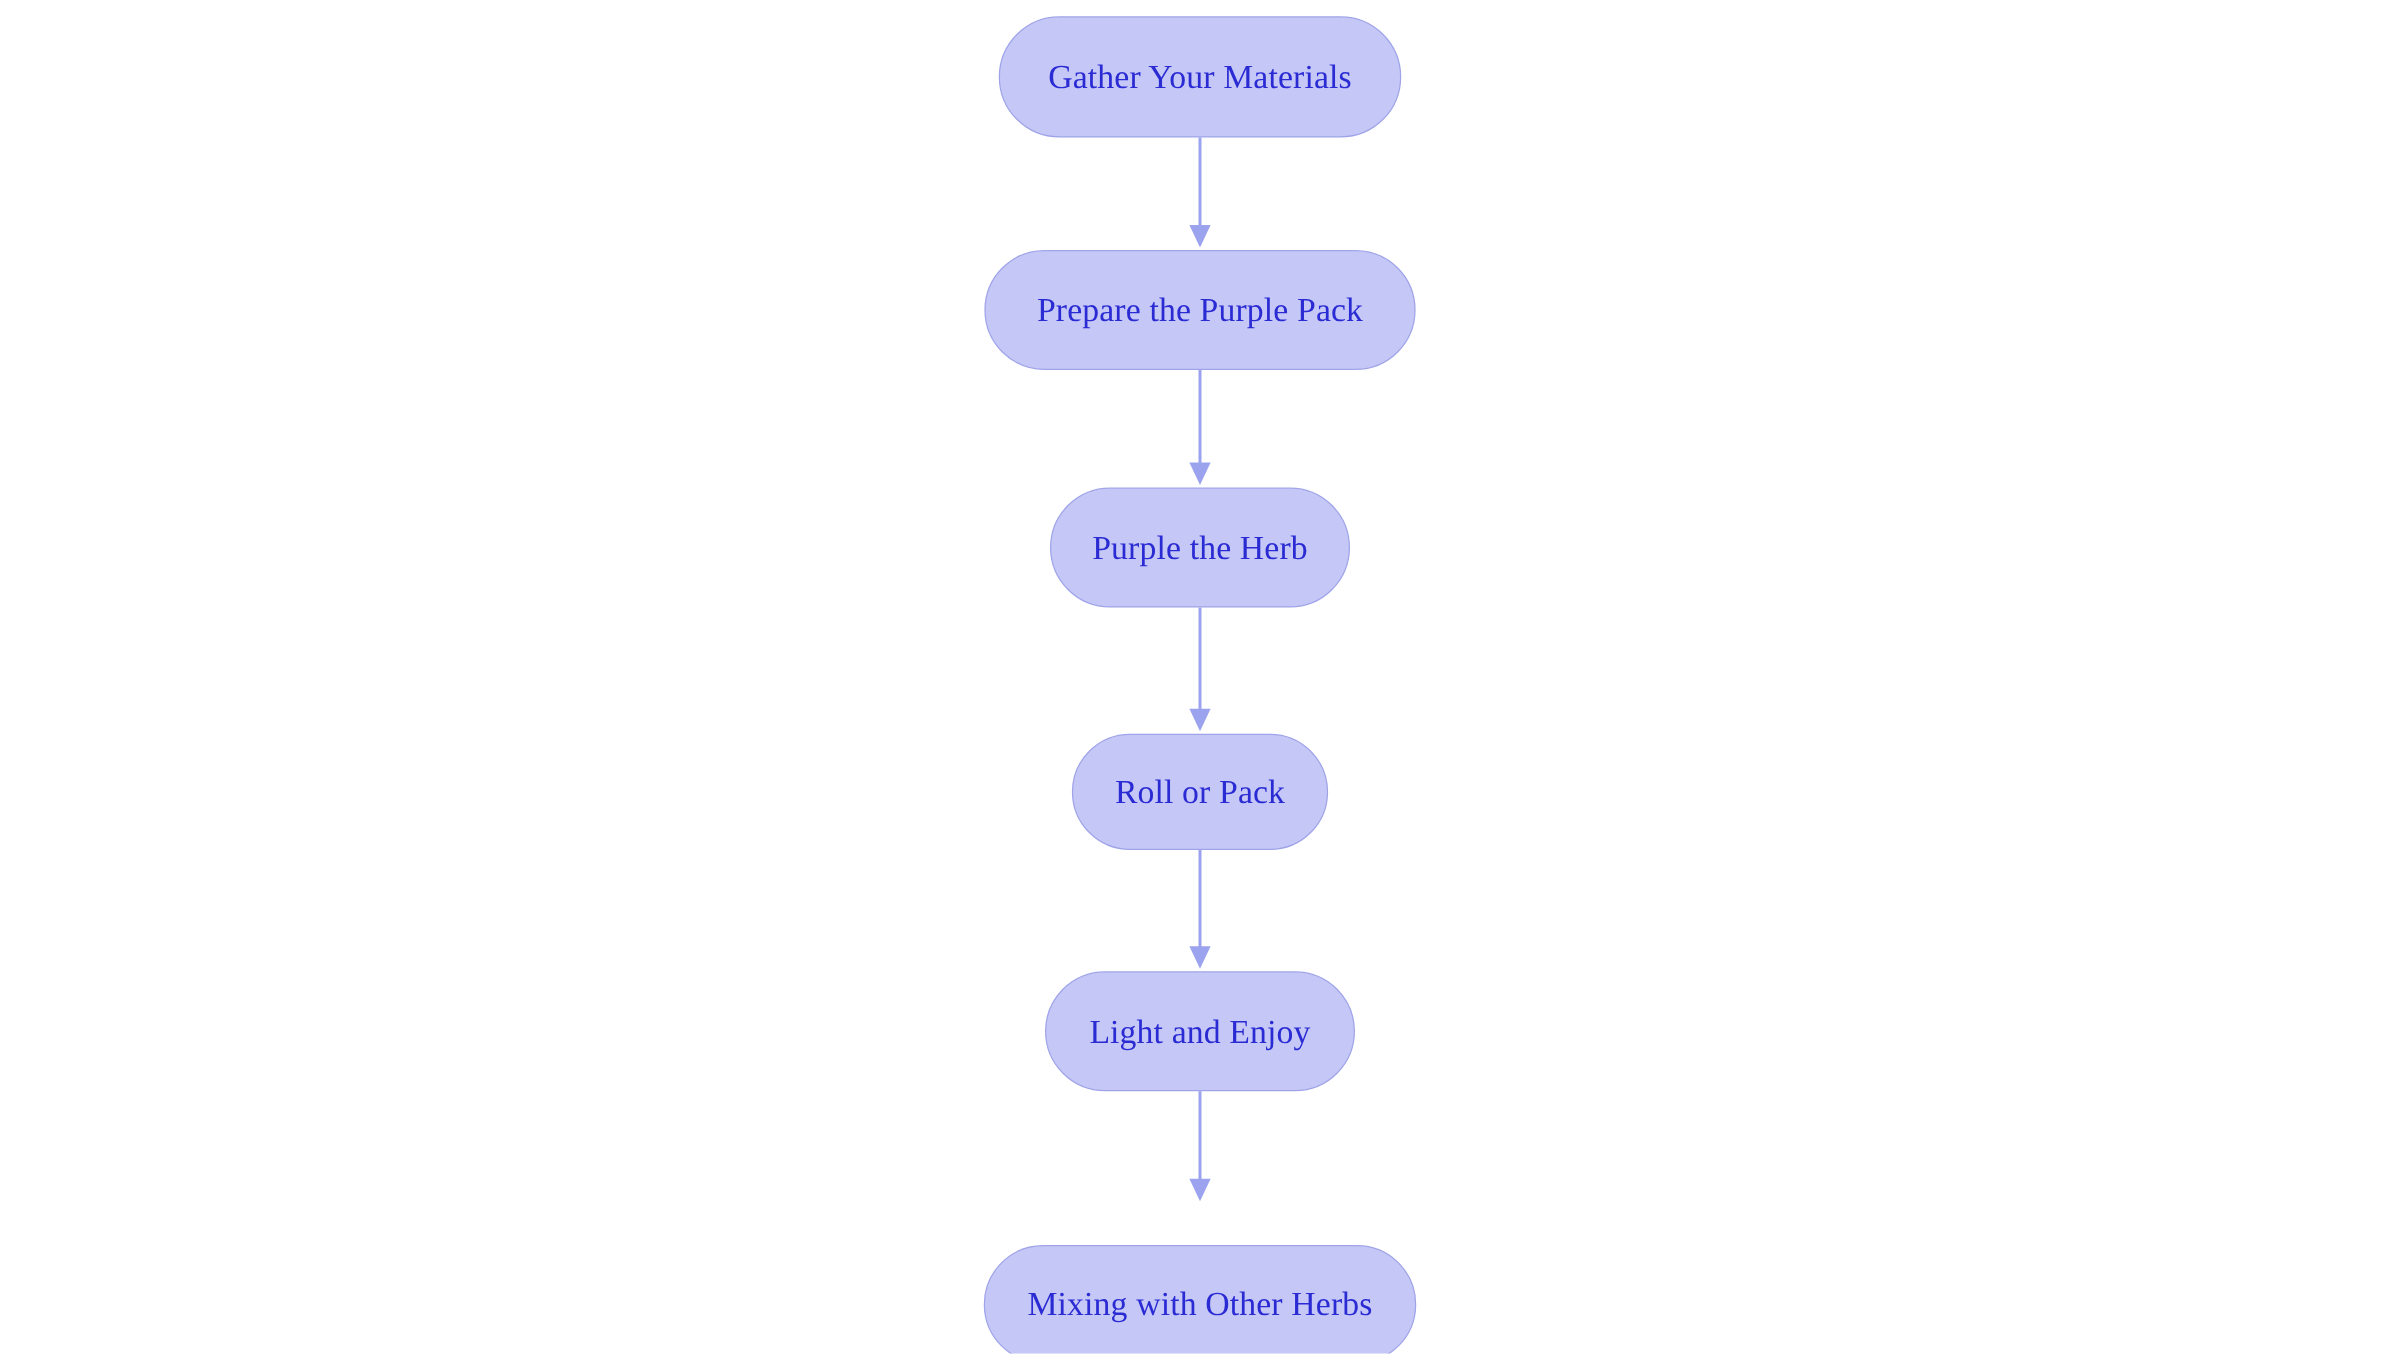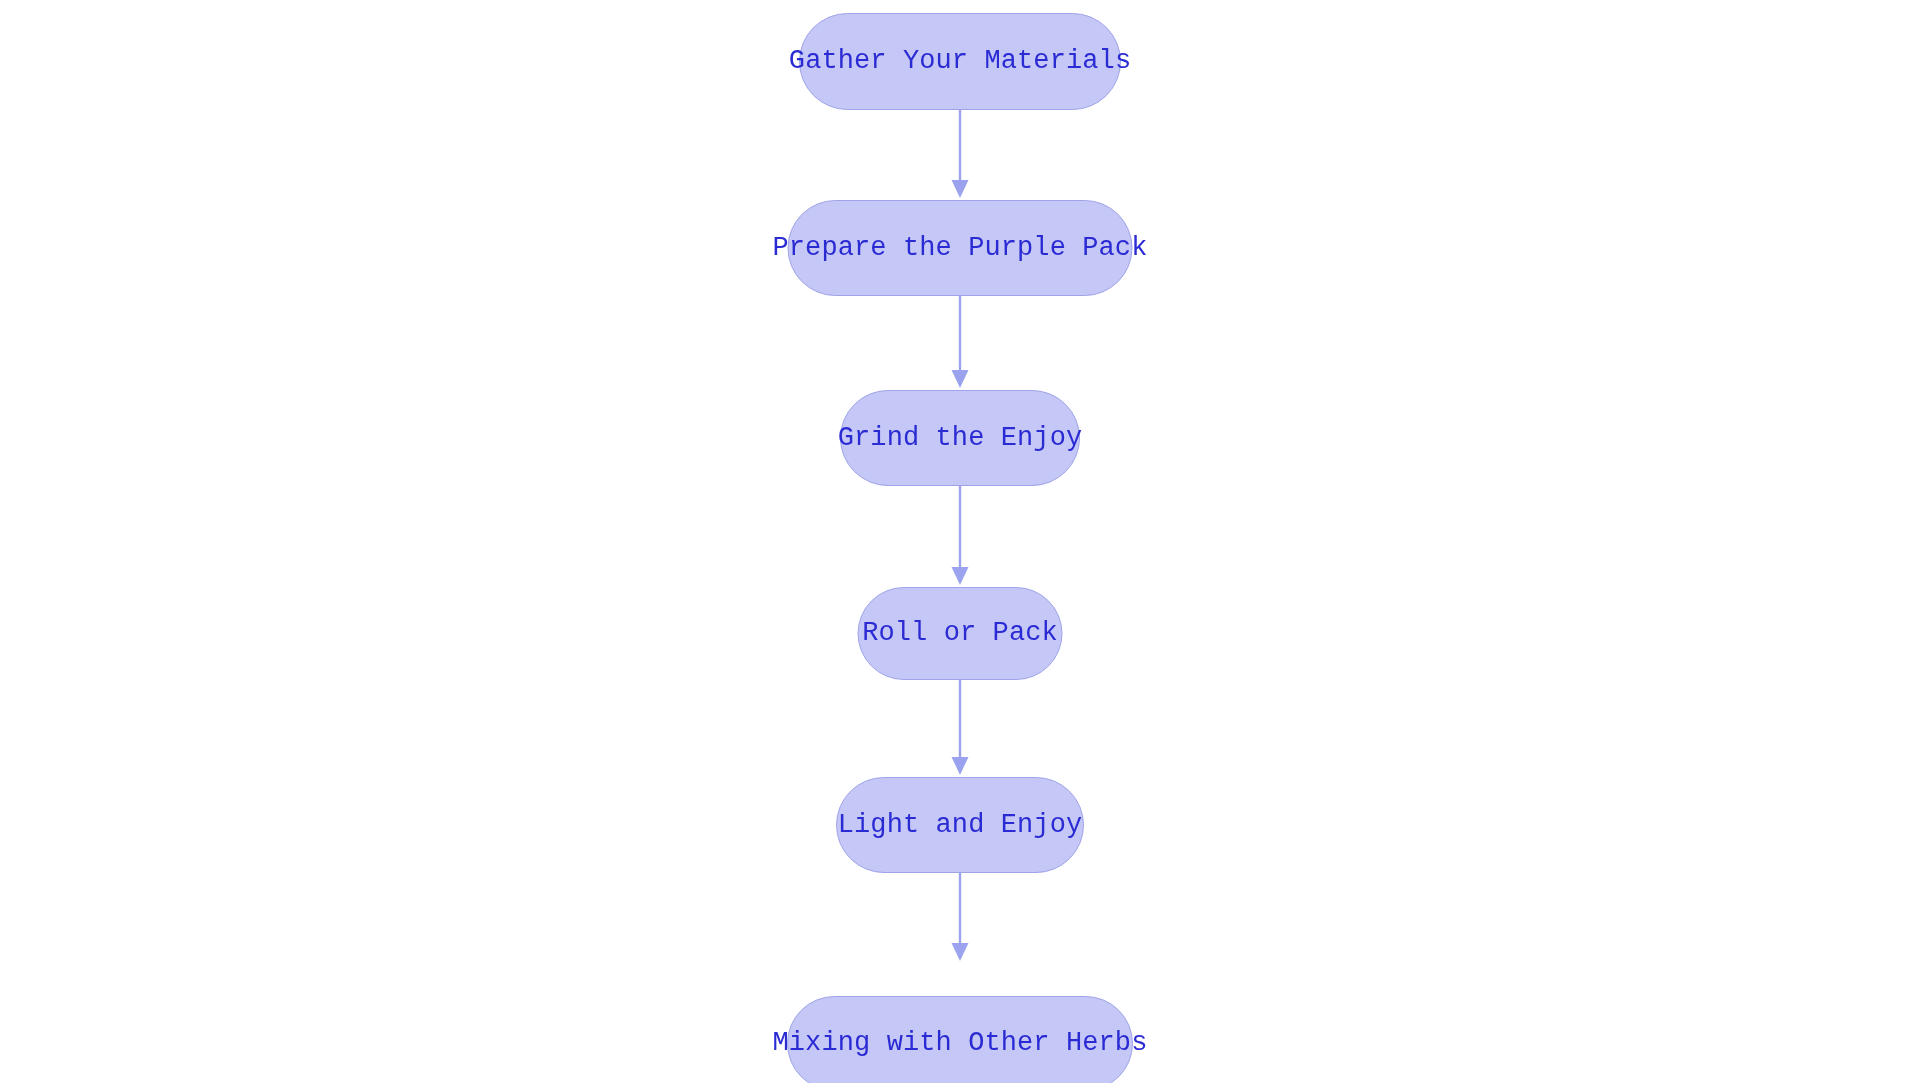--- a/index.html
+++ b/index.html
@@ -41,21 +41,21 @@
     border-radius: 999px;
     z-index: 2;
   }
   .node-label {
     color: #2b2bd4;
     font-size: 27px;
     font-weight: 400;
     line-height: 1;
     letter-spacing: 0.1px;
     white-space: nowrap;
-    font-family: Liberation Mono, monospace;
+    font-family: Liberation Serif, serif;
     text-align: center;
   }
   .connector {
     position: absolute;
     left: 50%;
     transform: translateX(-50%);
     z-index: 1;
     pointer-events: none;
   }
   .connector svg {
@@ -106,21 +106,21 @@
 
     <div class="node" style="top:13px; width:322px; height:97px;">
       <span class="node-label">Gather Your Materials</span>
     </div>
 
     <div class="node" style="top:200px; width:345px; height:96px;">
       <span class="node-label">Prepare the Purple Pack</span>
     </div>
 
     <div class="node" style="top:390px; width:240px; height:96px;">
-      <span class="node-label">Grind the Enjoy</span>
+      <span class="node-label">Purple the Herb</span>
     </div>
 
     <div class="node" style="top:777px; width:248px; height:96px;">
       <span class="node-label">Light and Enjoy</span>
     </div>
 
     <div class="node" style="top:587px; width:205px; height:93px;">
       <span class="node-label">Roll or Pack</span>
     </div>
 

